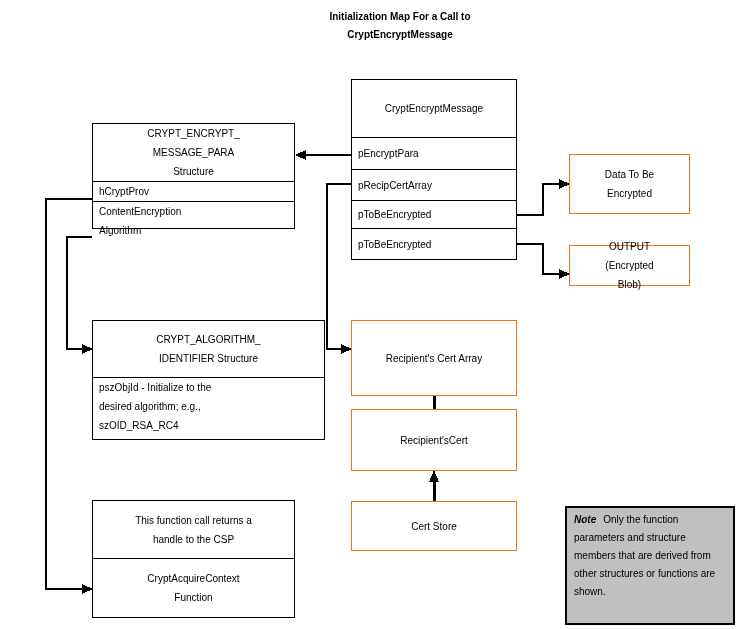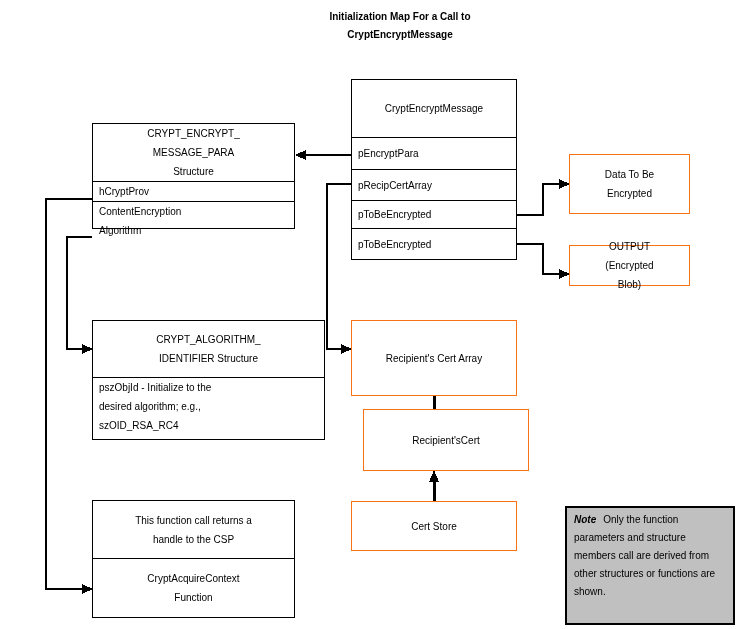--- a/index.html
+++ b/index.html
@@ -133,21 +133,21 @@
 
   <div class="box" style="left:92px; top:500px; width:203px; height:118px;">
     <div class="sec center pre" style="flex:1;">This function call returns a
 handle to the CSP</div>
     <div class="sec center pre" style="height:59px;">CryptAcquireContext
 Function</div>
   </div>
 
   <div class="simple" style="left:351px; top:320px; width:166px; height:76px;">Recipient's Cert Array</div>
 
-  <div class="simple" style="left:351px; top:409px; width:166px; height:62px;margin-left:12px;">Recipient'sCert</div>
+  <div class="simple" style="left:351px; top:409px; width:166px; height:62px;">Recipient'sCert</div>
 
   <div class="simple" style="left:351px; top:501px; width:166px; height:50px;">Cert Store</div>
 
   <div class="note">
-    <b>Note</b><span>Only the function parameters and structure members call are derived from other structures or functions are shown.</span>
+    <b>Note</b><span>Only the function parameters and structure members that are derived from other structures or functions are shown.</span>
   </div>
 
 </div>
 
 </body></html>

